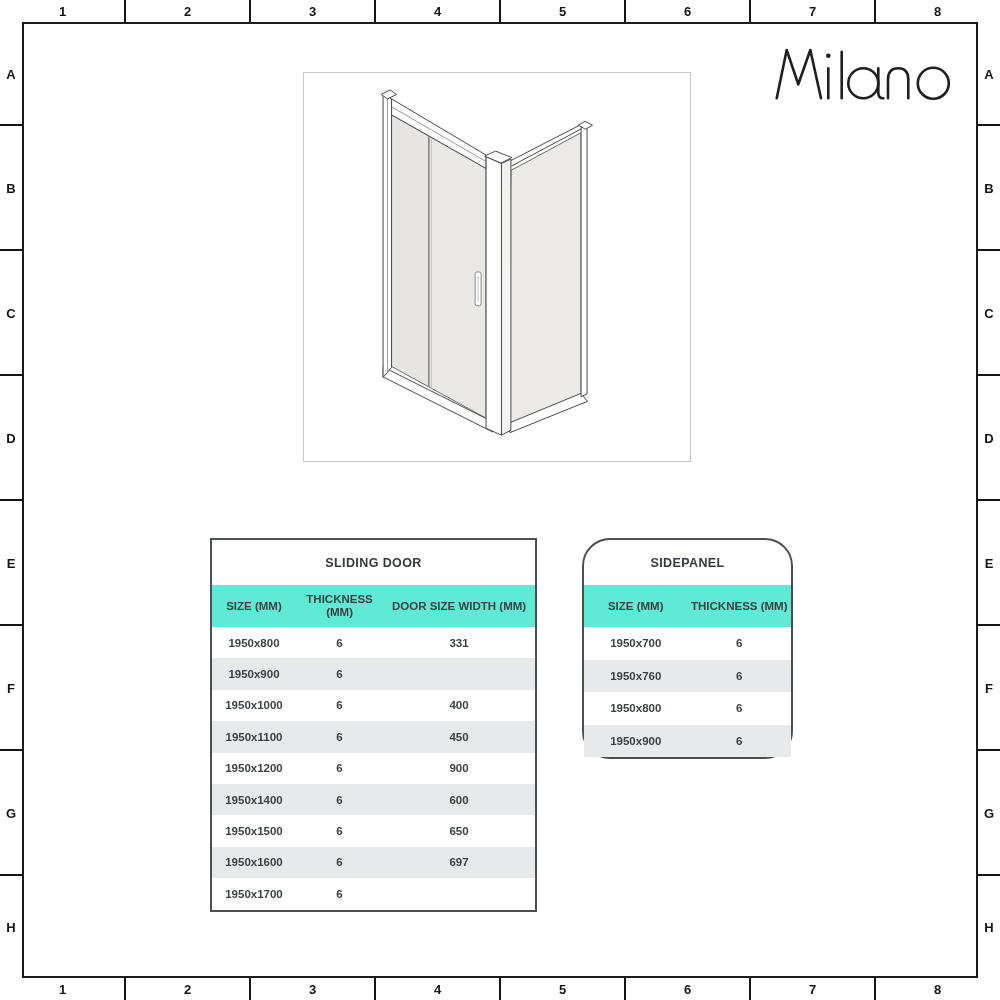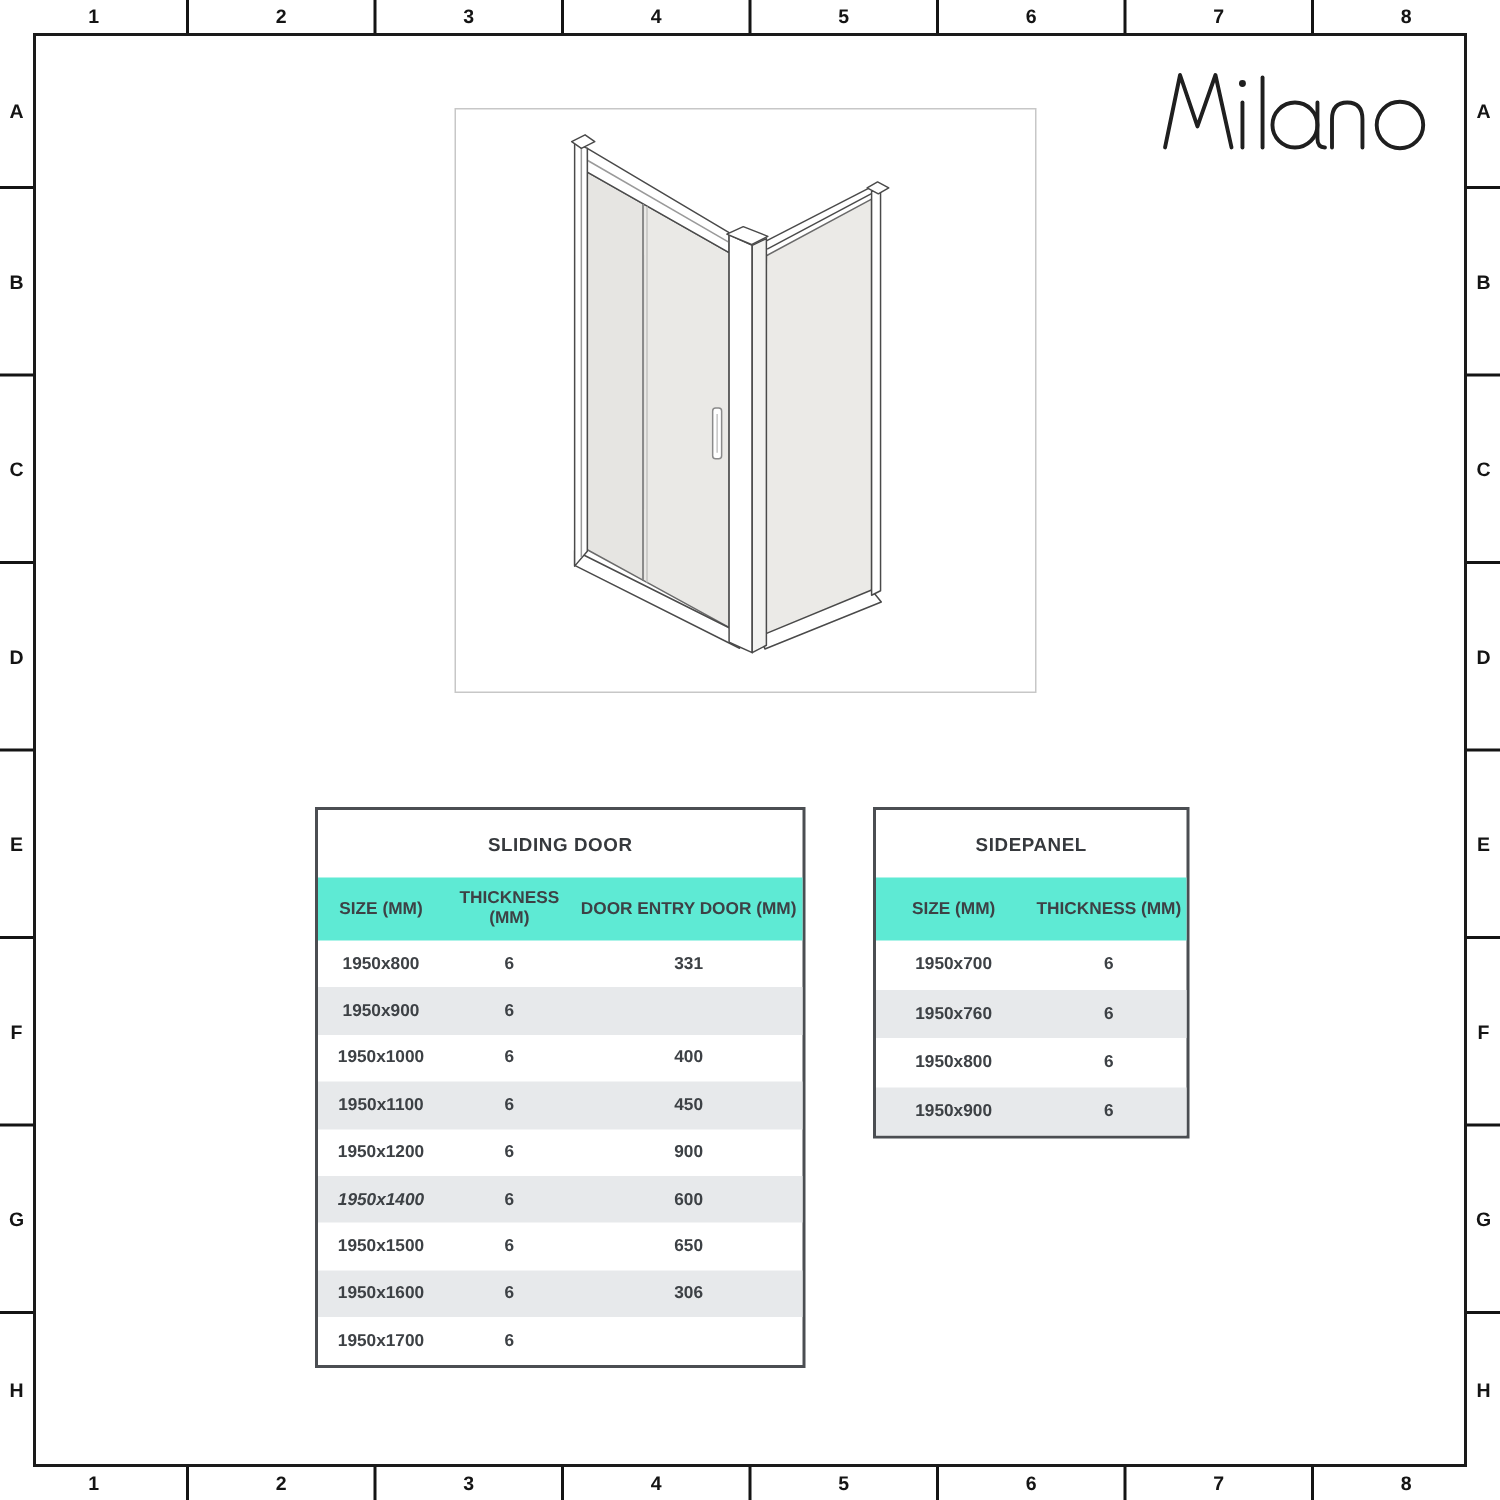--- a/index.html
+++ b/index.html
@@ -18,21 +18,21 @@
     border:1px solid #c7c7c7;box-sizing:border-box;background:#fff;}
   .drawing-box svg{display:block;width:100%;height:100%;}
 
   
   .logo{position:absolute;left:740px;top:42px;width:215px;height:70px;}
 
   
   .spec-table{position:absolute;border:2px solid #4b4e52;background:#fff;
     box-sizing:border-box;color:#3d4145;}
   #table-sliding{left:210px;top:538px;width:327px;}
-  #table-side{left:582px;top:538px;width:211px;}
+  #table-side{left:582px;top:538px;width:211px;border-radius:28px;}
   .t-title{height:45px;display:flex;align-items:center;justify-content:center;
     font-weight:bold;font-size:12.5px;letter-spacing:.4px;color:#36393d;}
   .t-head{display:flex;background:#5eead4;min-height:42px;}
   .t-hcell{display:flex;align-items:center;justify-content:center;text-align:center;
     font-weight:bold;font-size:11.5px;line-height:13px;padding:2px 3px;box-sizing:border-box;}
   .t-row{display:flex;}
   #table-sliding .t-row{height:31.4px;}
   #table-side .t-row{height:32.5px;}
   .t-row.alt{background:#e7e9eb;}
   .t-cell{display:flex;align-items:center;justify-content:center;text-align:center;
@@ -166,21 +166,21 @@
         </g>
       </g>
     </svg>
   </div>
 
   <div class="spec-table" id="table-sliding">
     <div class="t-title">SLIDING DOOR</div>
     <div class="t-head">
         <div class="t-hcell" style="width: 26%;">SIZE (MM)</div>
         <div class="t-hcell" style="width: 27%;">THICKNESS (MM)</div>
-        <div class="t-hcell" style="width: 47%;">DOOR ENTRY DOOR (MM)</div>
+        <div class="t-hcell" style="width: 47%;">DOOR SIZE WIDTH (MM)</div>
       </div>
     <div class="t-body">
         <div class="t-row">
           <div class="t-cell" style="width: 26%;">1950x800</div>
           <div class="t-cell" style="width: 27%;">6</div>
           <div class="t-cell" style="width: 47%;">331</div>
         </div>
         <div class="t-row alt">
           <div class="t-cell" style="width: 26%;">1950x900</div>
           <div class="t-cell" style="width: 27%;">6</div>
@@ -194,33 +194,33 @@
           <div class="t-cell" style="width: 26%;">1950x1100</div>
           <div class="t-cell" style="width: 27%;">6</div>
           <div class="t-cell" style="width: 47%;">450</div>
         </div>
         <div class="t-row">
           <div class="t-cell" style="width: 26%;">1950x1200</div>
           <div class="t-cell" style="width: 27%;">6</div>
           <div class="t-cell" style="width: 47%;">900</div>
         </div>
         <div class="t-row alt">
-          <div class="t-cell" style="width: 26%; font-style: italic;">1950x1400</div>
+          <div class="t-cell" style="width: 26%;">1950x1400</div>
           <div class="t-cell" style="width: 27%;">6</div>
           <div class="t-cell" style="width: 47%;">600</div>
         </div>
         <div class="t-row">
           <div class="t-cell" style="width: 26%;">1950x1500</div>
           <div class="t-cell" style="width: 27%;">6</div>
           <div class="t-cell" style="width: 47%;">650</div>
         </div>
         <div class="t-row alt">
           <div class="t-cell" style="width: 26%;">1950x1600</div>
           <div class="t-cell" style="width: 27%;">6</div>
-          <div class="t-cell" style="width: 47%;">306</div>
+          <div class="t-cell" style="width: 47%;">697</div>
         </div>
         <div class="t-row">
           <div class="t-cell" style="width: 26%;">1950x1700</div>
           <div class="t-cell" style="width: 27%;">6</div>
         </div>
       </div>
   </div>
 
   <div class="spec-table" id="table-side">
     <div class="t-title">SIDEPANEL</div>

